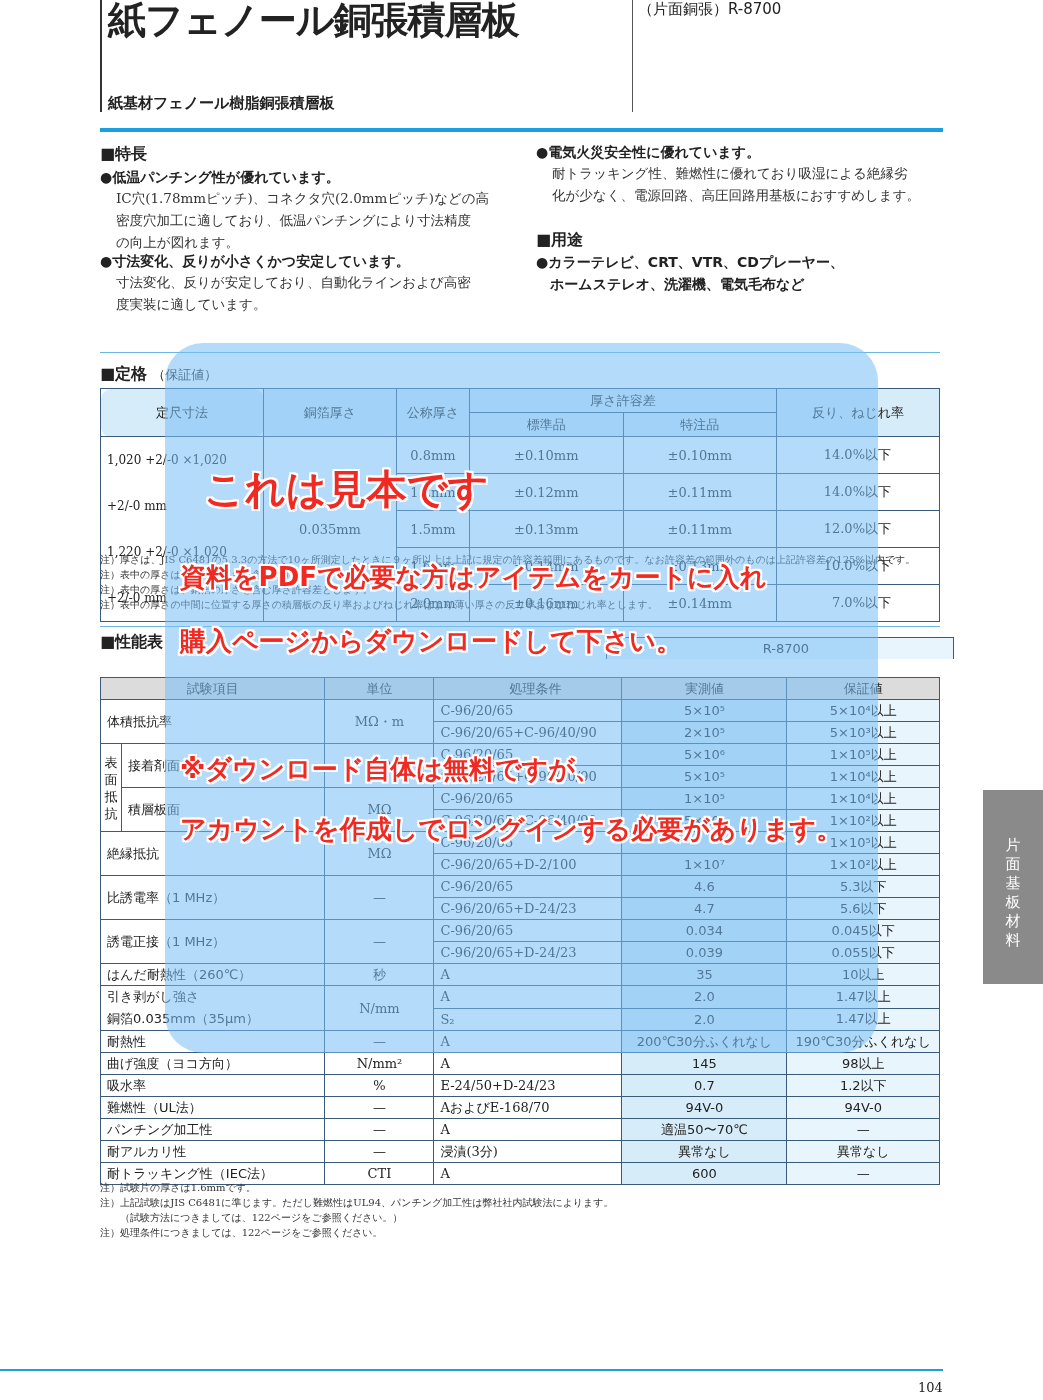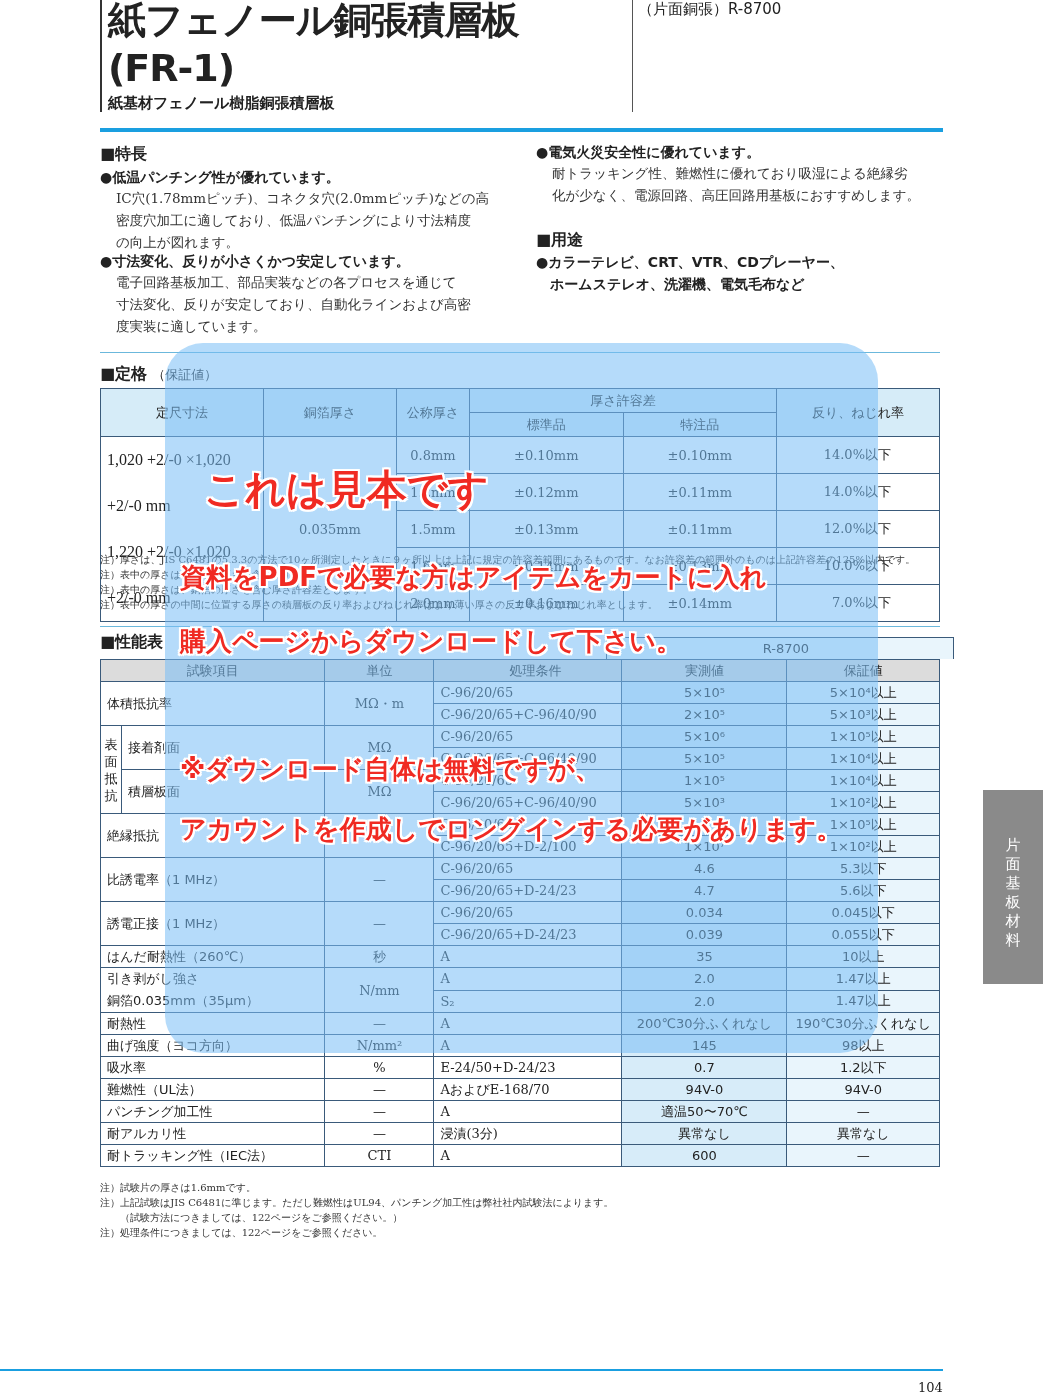--- a/index.html
+++ b/index.html
@@ -47,38 +47,36 @@
   .overlay { left:165px; top:343px; width:713px; height:710px; background:rgba(120,190,245,0.55); border-radius:38px; }
   .wm { position:absolute; color:#f02a22; font-weight:bold; white-space:nowrap;
         text-shadow: 2px 2px 0 #fff, -2px -2px 0 #fff, 2px -2px 0 #fff, -2px 2px 0 #fff, 0 2px 0 #fff, 2px 0 0 #fff, 0 -2px 0 #fff, -2px 0 0 #fff; }
 </style>
 </head>
 <body>
 
 <div class="abs title-block">
   <div class="title-main">
     <div>紙フェノール銅張積層板</div>
-    <div>(FR-1)</div>
   </div>
   <div class="subtitle">紙基材フェノール樹脂銅張積層板</div>
 </div>
 <div class="abs header-right">（片面銅張）R-8700</div>
 <div class="abs header-rule"></div>
 
 <div class="abs" style="left:100px; top:144px; width:420px;">
   <div class="sec-head">■特長</div>
   <div class="bullet-head" style="margin-top:4px;">●低温パンチング性が優れています。</div>
   <div class="body-text serif" style="padding-left:16px;">
     <div>IC穴(1.78mmピッチ)、コネクタ穴(2.0mmピッチ)などの高</div>
     <div>密度穴加工に適しており、低温パンチングにより寸法精度</div>
     <div>の向上が図れます。</div>
   </div>
   <div class="bullet-head">●寸法変化、反りが小さくかつ安定しています。</div>
   <div class="body-text serif" style="padding-left:16px;">
-    <div>電子回路基板加工、部品実装などの各プロセスを通じて</div>
     <div>寸法変化、反りが安定しており、自動化ラインおよび高密</div>
     <div>度実装に適しています。</div>
   </div>
 </div>
 
 <div class="abs" style="left:536px; top:144px; width:410px;">
   <div class="bullet-head">●電気火災安全性に優れています。</div>
   <div class="body-text serif" style="padding-left:16px;">
     <div>耐トラッキング性、難燃性に優れており吸湿による絶縁劣</div>
     <div>化が少なく、電源回路、高圧回路用基板におすすめします。</div>
@@ -92,32 +90,32 @@
 
 <div class="abs thin-rule" style="left:100px; top:352px; width:840px;"></div>
 
 <div class="abs" style="left:100px; top:364px;">
   <span class="sec-head">■定格</span>
   <span style="font-size:13px;">（保証値）</span>
 </div>
 <table class="abs spec" style="left:100px; top:388px;">
   <tbody>
       <tr class="hdr">
-    <td rowspan="2" style="width:150px;">定尺寸法</td>
+    <td rowspan="2" style="width:150px;border-radius:10px;">定尺寸法</td>
     <td rowspan="2" style="width:120px;">銅箔厚さ</td>
     <td rowspan="2" style="width:60px;">公称厚さ</td>
     <td colspan="2">厚さ許容差</td>
     <td rowspan="2" style="width:150px;">反り、ねじれ率</td>
   </tr>
   <tr class="hdr">
     <td>標準品</td>
     <td>特注品</td>
   </tr>
   <tr>
-    <td rowspan="5" class="serif" style="font-size:16px; line-height:46px;font-family:Liberation Serif, serif;">
+    <td rowspan="5" class="serif" style="font-size:12px; line-height:46px;">
       <div>1,020 +2/-0 ×1,020 +2/-0 mm</div>
       <div>1,220 +2/-0 ×1,020 +2/-0 mm</div>
     </td>
     <td rowspan="5" class="c serif">0.035mm</td>
     <td class="c serif">0.8mm</td>
     <td class="c serif">±0.10mm</td>
     <td class="c serif">±0.10mm</td>
     <td class="r serif">14.0%以下</td>
   </tr>
   <tr>
@@ -150,21 +148,21 @@
   <div>注）厚さは、JIS C6481の5.3.3の方法で10ヶ所測定したときに９ヶ所以上は上記に規定の許容差範囲にあるものです。なお許容差の範囲外のものは上記許容差の125%以内です。</div>
   <div>注）表中の厚さは、銅箔の厚さを含みます。</div>
   <div>注）表中の厚さは、銅箔の厚さを含む厚さ許容差とします。</div>
   <div>注）表中の厚さの中間に位置する厚さの積層板の反り率およびねじれ率はより薄い厚さの反り率およびねじれ率とします。</div>
 </div>
 
 <div class="abs thin-rule" style="left:100px; top:626px; width:840px;"></div>
 
 <div class="abs sec-head" style="left:100px; top:632px;">■性能表</div>
 <div class="abs" style="left:606px; top:637px; width:334px; height:21px; border:1px solid #3a5a7a; border-bottom:none; background:#e9f5fc; font-size:13px; text-align:center; line-height:21px;padding-left:12px;">R-8700</div>
-<table class="abs perf" style="left:100px; top:659px;">
+<table class="abs perf" style="left:100px; top:677px;">
   <tbody>
       <tr class="hdr">
     <td colspan="2" style="width:206px;">試験項目</td>
     <td style="width:96px;">単位</td>
     <td style="width:160px;padding-left:21px;">処理条件</td>
     <td style="width:152px;">実測値</td>
     <td>保証値</td>
   </tr>
 
   <tr>

